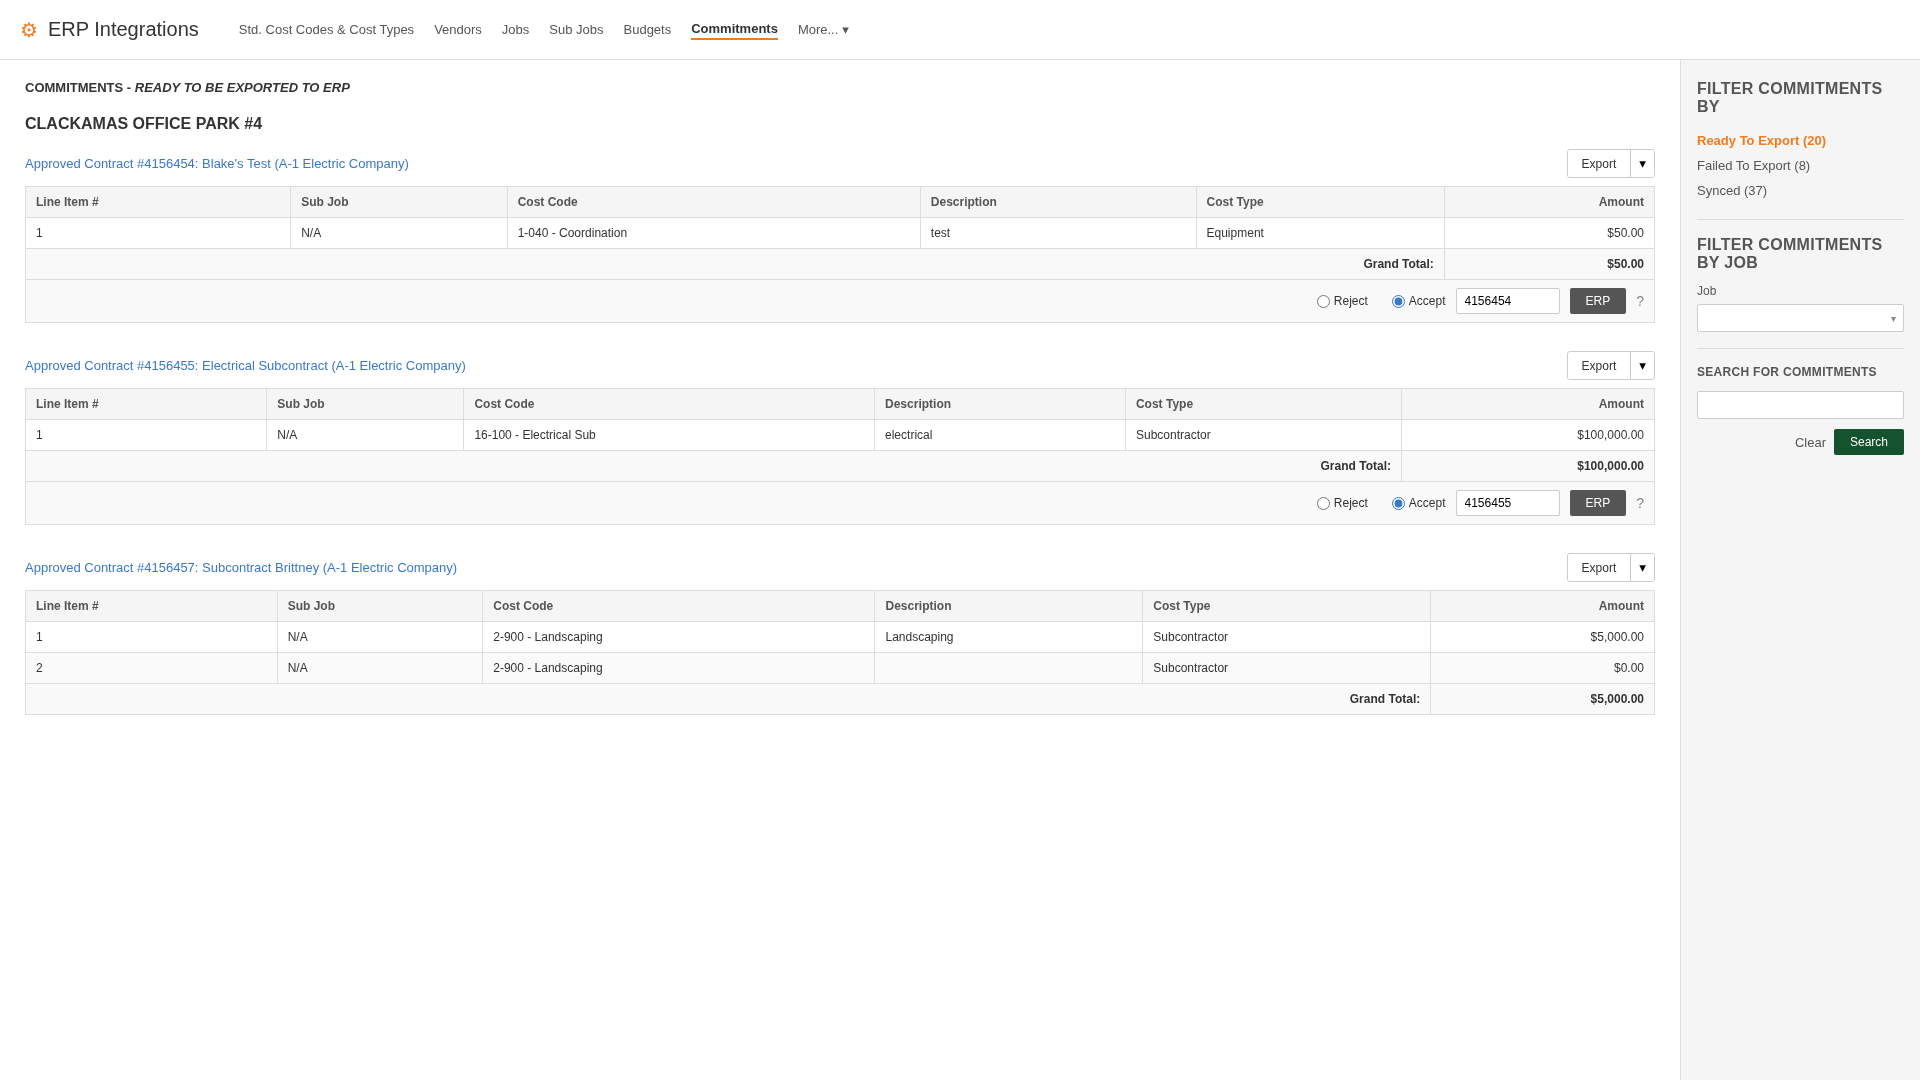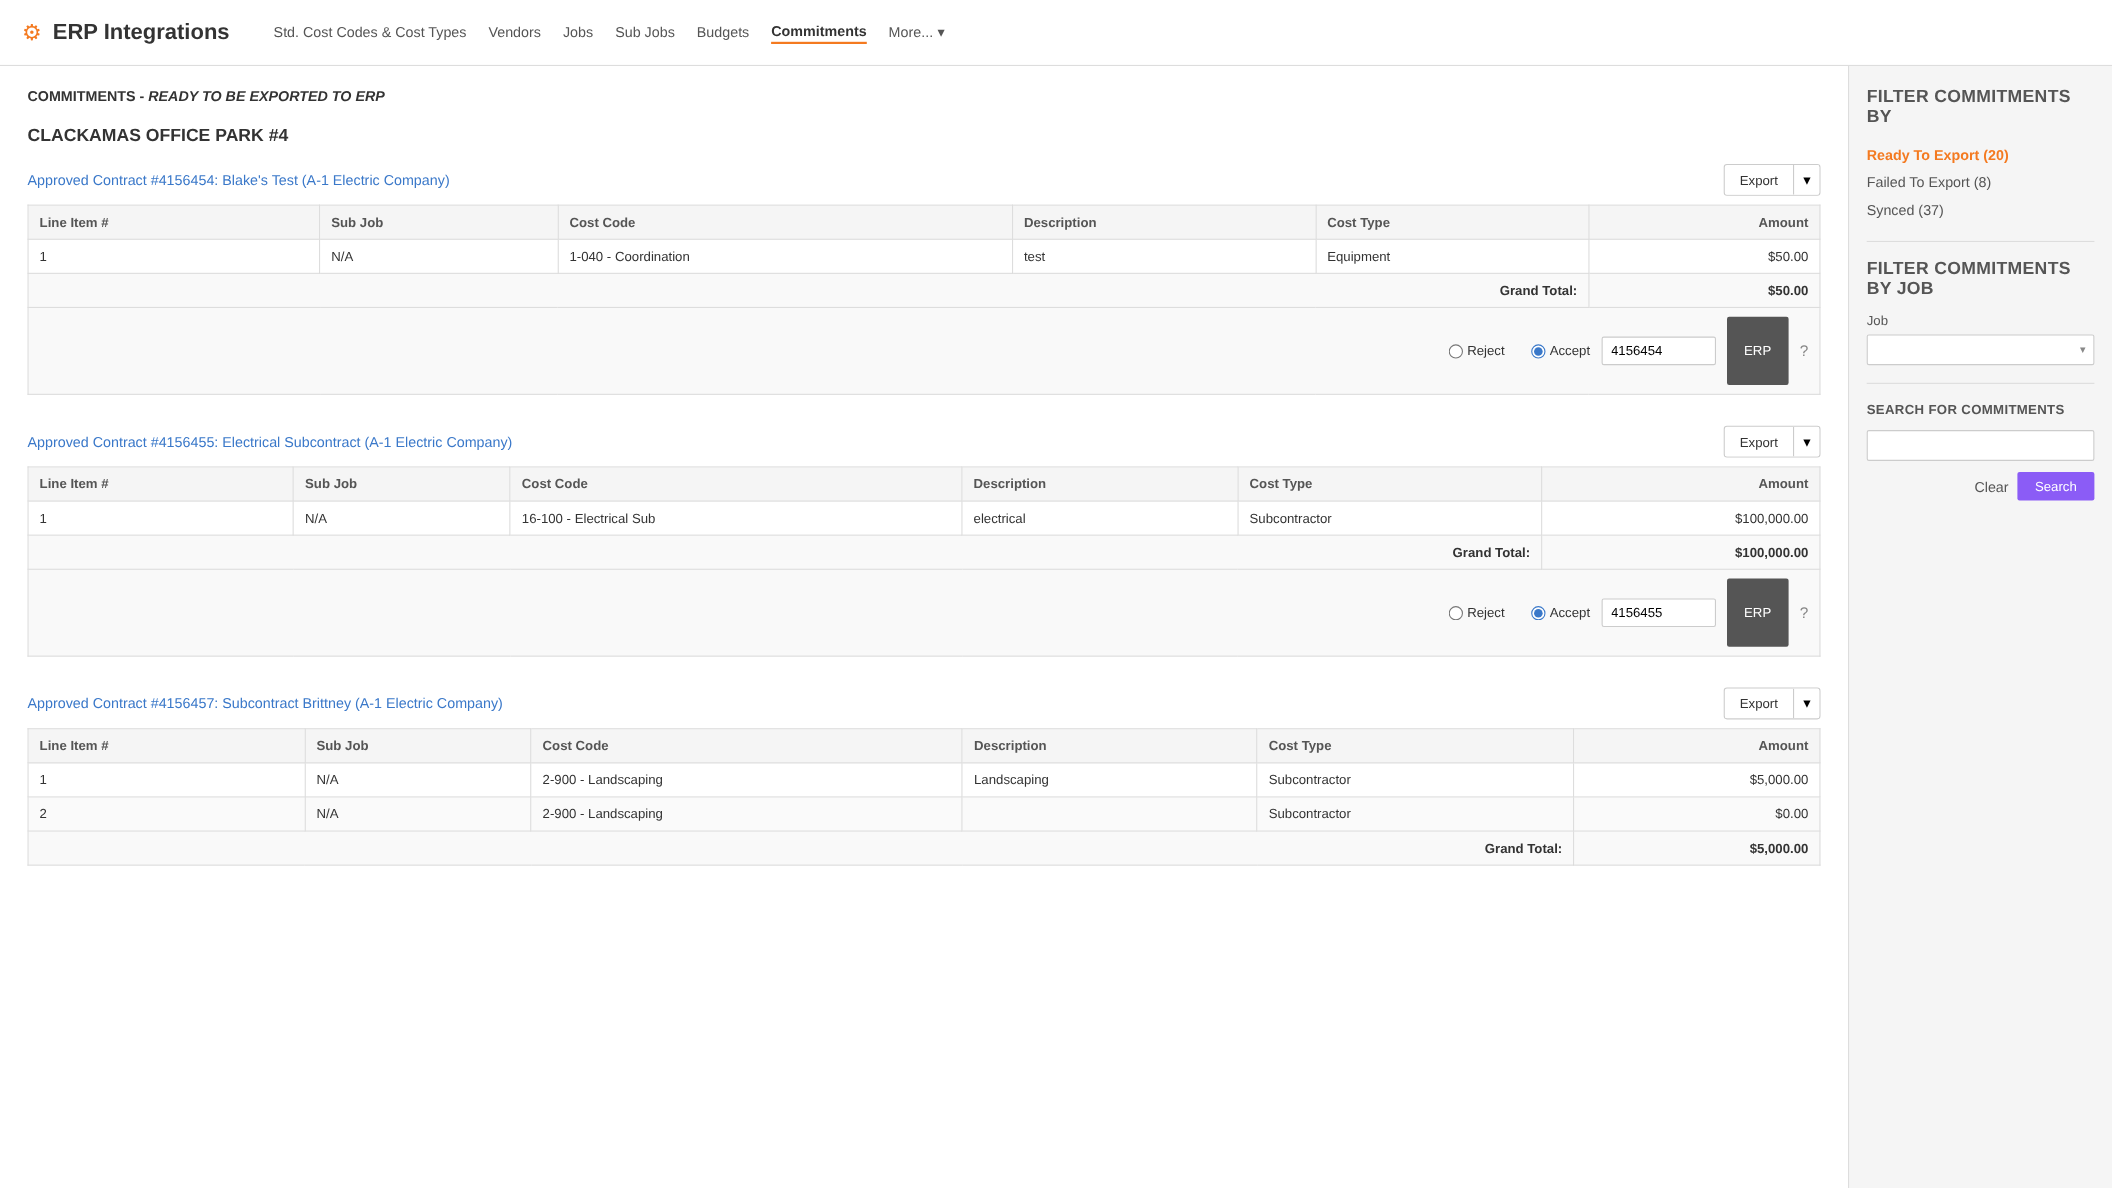--- a/index.html
+++ b/index.html
@@ -2,21 +2,21 @@
 <html><head>
   <meta charset="utf-8">
   <style>
     * { box-sizing: border-box; margin: 0; padding: 0; }
     body { font-family: Arial, sans-serif; font-size: 13px; color: #333; background: #fff; display: flex; flex-direction: column; height: 100vh; overflow: hidden; }
 
     
     .top-nav { display: flex; align-items: center; height: 60px; border-bottom: 1px solid #ddd; padding: 0 20px; background: #fff; }
     .nav-logo { display: flex; align-items: center; gap: 10px; margin-right: 40px; }
     .nav-logo-icon { color: #f47a20; font-size: 20px; }
-    .nav-logo-text { font-size: 20px; font-weight: bold; color: #333; }
+    .nav-logo-text { font-size: 20px; font-weight: normal; color: #333; }
     .nav-links { display: flex; align-items: center; gap: 20px; }
     .nav-link { color: #555; text-decoration: none; font-size: 13px; cursor: pointer; white-space: nowrap; padding: 2px 0; }
     .nav-link.active { color: #333; border-bottom: 2px solid #f47a20; font-weight: 600; }
     .nav-link-more { display: flex; align-items: center; gap: 4px; }
 
     
     .main-layout { display: flex; flex: 1; overflow: hidden; }
 
     
     .content-area { flex: 1; overflow-y: auto; padding: 20px 25px; }
@@ -48,42 +48,42 @@
     .grand-total-row td { text-align: right; font-weight: 600; background: #f9f9f9; border: 1px solid #ddd; padding: 8px 10px; }
 
     
     .erp-row { background: #f9f9f9; border: 1px solid #ddd; }
     .erp-row td { padding: 8px 10px; }
     .erp-row-inner { display: flex; align-items: center; justify-content: flex-end; gap: 10px; }
     .radio-group { display: flex; align-items: center; gap: 24px; }
     .radio-label { display: flex; align-items: center; gap: 4px; font-size: 12px; cursor: pointer; }
     .radio-label input[type="radio"] { accent-color: #3a78c9; }
     .erp-input { border: 1px solid #ccc; padding: 5px 8px; width: 104px; font-size: 12px; border-radius: 2px; }
-    .erp-btn { background: #555; color: #fff; border: none; padding: 24px 16px; font-size: 12px; cursor: pointer; border-radius: 2px; }
+    .erp-btn { background: #555; color: #fff; border: none; padding: 6px 16px; font-size: 12px; cursor: pointer; border-radius: 2px; }
     .help-icon { color: #888; font-size: 14px; cursor: pointer; }
 
     
     .sidebar { width: 240px; background: #f5f5f5; border-left: 1px solid #ddd; padding: 20px 16px; overflow-y: auto; flex-shrink: 0; }
     .sidebar-section-title { font-size: 16px; font-weight: bold; color: #555; margin-bottom: 12px; letter-spacing: 0.3px; }
     .sidebar-divider { border: none; border-top: 1px solid #ddd; margin: 16px 0; }
     .filter-item { padding: 5px 0; font-size: 13px; cursor: pointer; color: #555; }
     .filter-item.active { color: #f47a20; font-weight: 600; }
 
     
     .job-label { font-size: 12px; color: #555; margin-bottom: 6px; }
     .job-select-wrapper { position: relative; }
     .job-select { width: 100%; border: 1px solid #ccc; padding: 6px 24px 6px 8px; font-size: 12px; background: #fff; border-radius: 2px; appearance: none; cursor: pointer; }
     .job-select-arrow { position: absolute; right: 8px; top: 50%; transform: translateY(-50%); color: #888; font-size: 10px; pointer-events: none; }
 
     
     .search-section-title { font-size: 12px; font-weight: bold; color: #555; margin-bottom: 12px; margin-top: 4px; letter-spacing: 0.3px; }
     .search-input { width: 100%; border: 1px solid #ccc; padding: 6px 8px; font-size: 12px; border-radius: 2px; margin-bottom: 10px; }
     .search-actions { display: flex; align-items: center; justify-content: flex-end; gap: 8px; }
     .clear-btn { background: none; border: none; color: #555; font-size: 13px; cursor: pointer; }
-    .search-btn { background: #8b5cf6; color: #fff; border: none; padding: 6px 16px; font-size: 12px; border-radius: 2px; cursor: pointer; }
+    .search-btn { background: #14532d; color: #fff; border: none; padding: 6px 16px; font-size: 12px; border-radius: 2px; cursor: pointer; }
 
     
     .amount-cell { text-align: right; }
   </style>
 </head>
 <body>
 
 <nav class="top-nav">
   <div class="nav-logo">
     <span class="nav-logo-icon">⚙</span>

